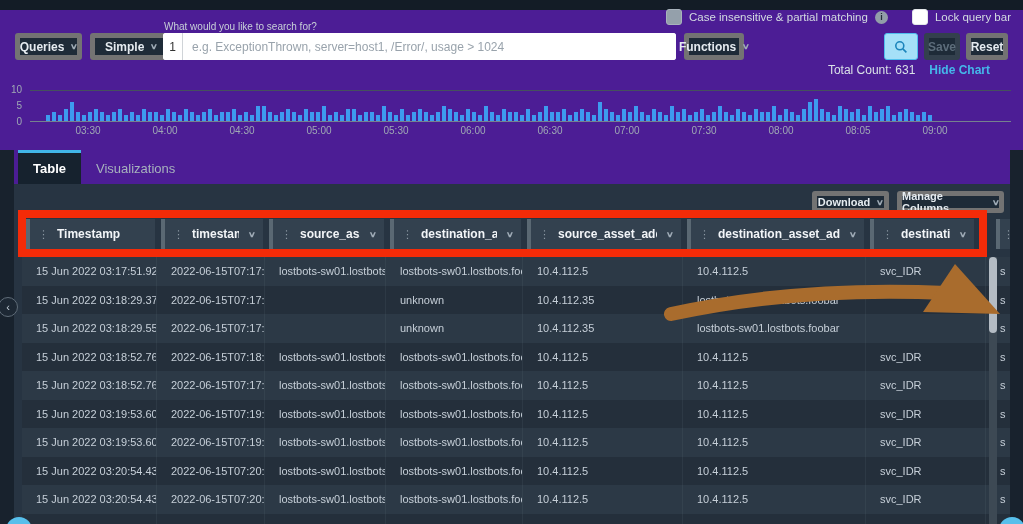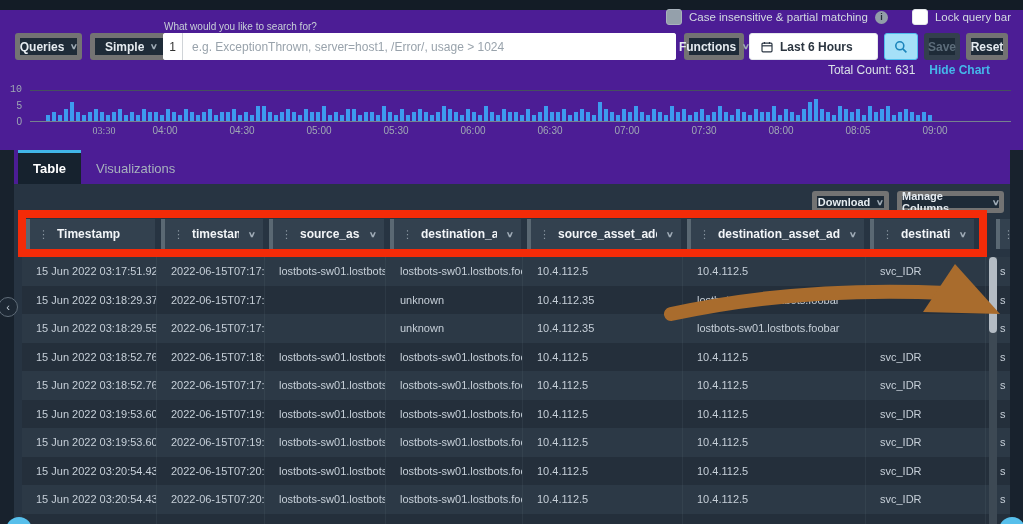--- a/index.html
+++ b/index.html
@@ -105,31 +105,20 @@
   </div>
   <div class="abs q-label">What would you like to search for?</div>
   <div class="abs input-group">
     <div class="line-no">1</div>
     <input class="q-input" type="text" placeholder="e.g. ExceptionThrown, server=host1, /Error/, usage &gt; 1024" style="">
   </div>
   <div class="abs btn" style="left:684px;top:33px;width:60px;">
     <span>Functions</span>
     <span class="chev">∨</span>
   </div>
-  <div class="abs btn time-btn" style="left:749px;top:33px;width:129px;justify-content:flex-start;padding:0 11px;">
-    <span style="display:inline-flex;">
-      <svg width="12" height="12" viewBox="0 0 12 12">
-        <rect x="1" y="2.2" width="10" height="8.6" rx="1" fill="none" stroke="#2c3744" stroke-width="1.2"></rect>
-        <line x1="1" y1="4.8" x2="11" y2="4.8" stroke="#2c3744" stroke-width="1.2"></line>
-        <line x1="3.5" y1="1" x2="3.5" y2="3" stroke="#2c3744" stroke-width="1.2"></line>
-        <line x1="8.5" y1="1" x2="8.5" y2="3" stroke="#2c3744" stroke-width="1.2"></line>
-      </svg>
-    </span>
-    <span>Last 6 Hours</span>
-  </div>
   <div class="abs btn search-btn" style="left:884px;top:33px;width:34px;">
     <span style="display:inline-flex;">
       <svg width="14" height="14" viewBox="0 0 14 14">
         <circle cx="5.8" cy="5.8" r="4" fill="none" stroke="#1b84bb" stroke-width="1.6"></circle>
         <line x1="8.9" y1="8.9" x2="12.4" y2="12.4" stroke="#1b84bb" stroke-width="1.6"></line>
       </svg>
     </span>
   </div>
   <div class="abs btn save-btn" style="left:924px;top:33px;width:36px;">
     <span>Save</span>
@@ -137,21 +126,21 @@
   <div class="abs btn" style="left:966px;top:33px;width:42px;">
     <span>Reset</span>
   </div>
 
   <div class="abs summary">
     <span class="total-count">Total Count: 631</span>
     <span class="hide-chart">Hide Chart</span>
   </div>
 
   <div class="abs" id="chart">
-    <div class="ytick" style="top:0;font-family:Liberation Mono, monospace;">10</div>
+    <div class="ytick" style="top:0;">10</div>
     <div class="ytick" style="top:16px;">5</div>
     <div class="ytick" style="top:32px;">0</div>
     <div class="gridline" style="top:6px;"></div>
     <div class="baseline" style="top:37px;"></div>
     <div id="bars">
         <div class="bar" style="height: 6.2px; background: rgb(61, 155, 239);"></div>
         <div class="bar" style="height: 9.3px; background: rgb(61, 155, 239);"></div>
         <div class="bar" style="height: 6.2px; background: rgb(61, 155, 239);"></div>
         <div class="bar" style="height: 12.4px; background: rgb(61, 155, 239);"></div>
         <div class="bar" style="height: 18.6px; background: rgb(61, 155, 239);"></div>
@@ -293,21 +282,21 @@
         <div class="bar" style="height: 15.5px; background: rgb(61, 155, 239);"></div>
         <div class="bar" style="height: 6.2px; background: rgb(61, 155, 239);"></div>
         <div class="bar" style="height: 9.3px; background: rgb(61, 155, 239);"></div>
         <div class="bar" style="height: 12.4px; background: rgb(61, 155, 239);"></div>
         <div class="bar" style="height: 9.3px; background: rgb(61, 155, 239);"></div>
         <div class="bar" style="height: 6.2px; background: rgb(61, 155, 239);"></div>
         <div class="bar" style="height: 9.3px; background: rgb(61, 155, 239);"></div>
         <div class="bar" style="height: 6.2px; background: rgb(61, 155, 239);"></div>
       </div>
     <div id="xticks">
-        <span class="xtick" style="left: 88px; font-family: Liberation Serif, serif;">03:30</span>
+        <span class="xtick" style="left: 72px;">03:30</span>
         <span class="xtick" style="left: 149px;">04:00</span>
         <span class="xtick" style="left: 226px;">04:30</span>
         <span class="xtick" style="left: 303px;">05:00</span>
         <span class="xtick" style="left: 380px;">05:30</span>
         <span class="xtick" style="left: 457px;">06:00</span>
         <span class="xtick" style="left: 534px;">06:30</span>
         <span class="xtick" style="left: 611px;">07:00</span>
         <span class="xtick" style="left: 688px;">07:30</span>
         <span class="xtick" style="left: 765px;">08:00</span>
         <span class="xtick" style="left: 842px;">08:05</span>

